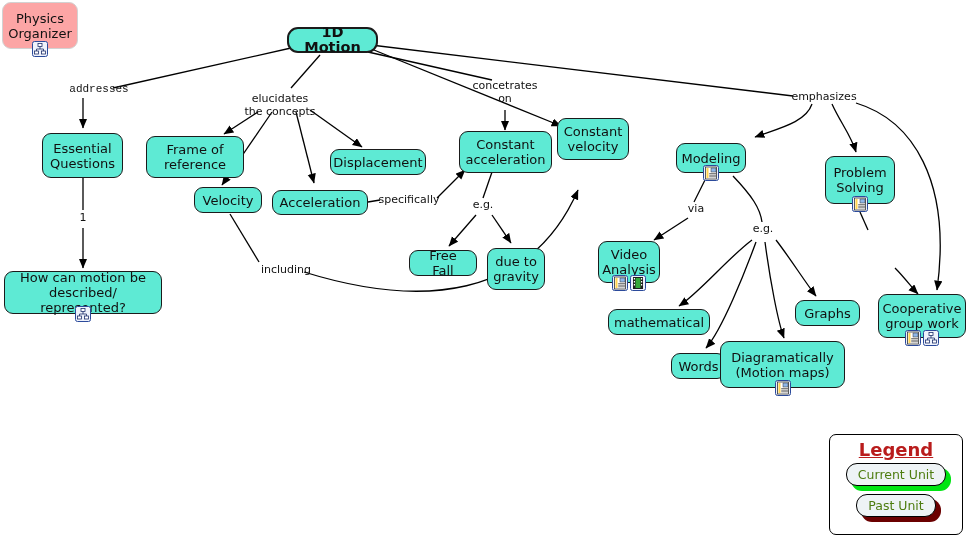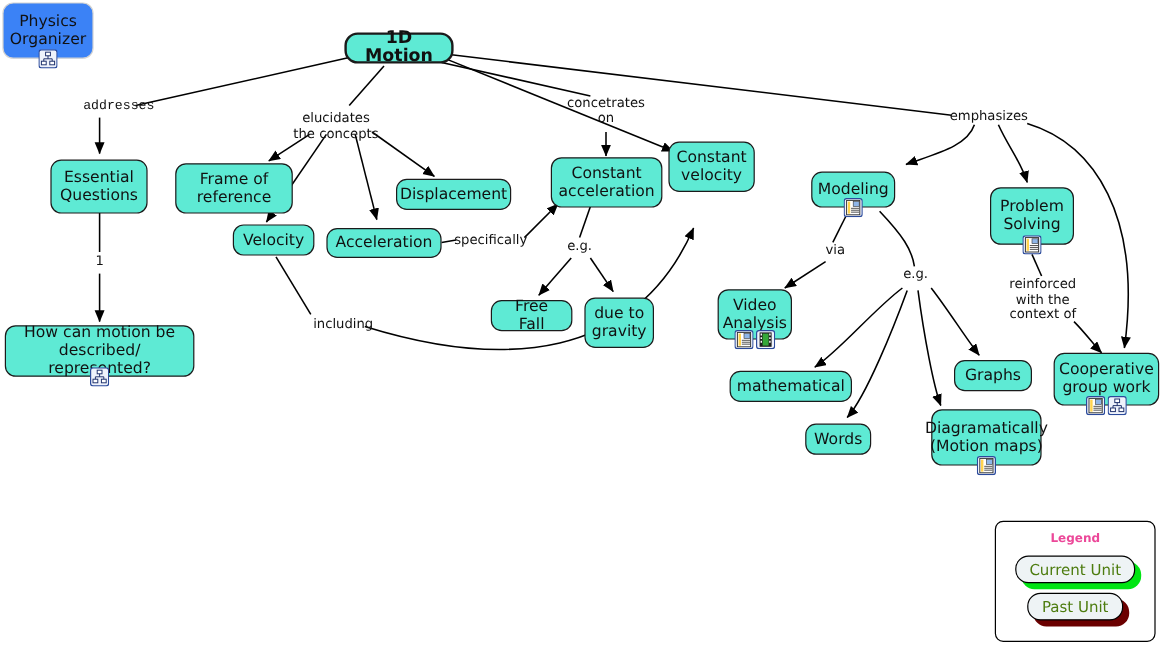--- a/index.html
+++ b/index.html
@@ -11,37 +11,37 @@
   
   .node{
     position:absolute;box-sizing:border-box;
     background:#5eead4;border:1.4px solid #1b1b1b;border-radius:9px;
     display:flex;flex-direction:column;align-items:center;justify-content:center;
     color:#111;font-size:13px;line-height:15px;text-align:center;
     padding:4px 7px;
   }
   .node .lbl{white-space:pre-line;}
   .node.root{border-width:2.4px;font-weight:bold;font-size:14.5px;border-radius:11px;}
-  .node.plain{background:#3b82f6;border:1px solid #d2d2d2;border-radius:9px;}
+  .node.plain{background:#fca5a5;border:1px solid #d2d2d2;border-radius:9px;}
   .node.note{background:#ffffff;border:1px solid #d2d2d2;border-radius:9px;
     color:#2f5de0;font-weight:bold;font-size:11.5px;line-height:14px;}
   .node.legendbox{background:#ffffff;border:1.6px solid #000;border-radius:7px;
     justify-content:flex-start;padding-top:7px;}
 
   
   .icons{position:absolute;left:50%;transform:translateX(-50%);bottom:-9px;
     display:flex;gap:2px;}
   .ico{width:16px;height:16px;display:block;}
 
   
   .elabel{position:absolute;font-size:11px;line-height:12.5px;color:#111;
     text-align:center;white-space:pre-line;background:transparent;}
 
   
-  .lg-title{font-size:10px;font-weight:bold;color:#ec4899;
+  .lg-title{font-size:18px;font-weight:bold;text-decoration:underline;color:#b91c1c;
     margin-bottom:6px;}
   .lg-item{position:relative;margin-bottom:8px;}
   .lg-chip{position:relative;background:#eef3f5;border:1.6px solid #000;border-radius:11px;
     font-size:12.5px;padding:3px 11px;color:#4d7c0f;z-index:2;}
   .lg-shadow{position:absolute;left:5px;top:5px;right:-5px;bottom:-5px;border-radius:11px;z-index:1;}
   .sh-green{background:#00e513;}
   .sh-red{background:#6b0000;}
 </style>
 </head>
 <body>
@@ -225,21 +225,21 @@
   </div>
 
   <div class="node" style="left:608px;top:309px;width:102px;height:26px;">
     <span class="lbl">mathematical</span>
   </div>
 
   <div class="node" style="left:671px;top:353px;width:55px;height:26px;">
     <span class="lbl">Words</span>
   </div>
 
-  <div class="node" style="left:776px;top:341px;width:92px;height:47px;">
+  <div class="node" style="left:720px;top:341px;width:125px;height:47px;">
     <span class="lbl">Diagramatically
 (Motion maps)</span>
     <span class="icons">
       <span class="ico">
         <svg viewBox="0 0 16 16" class="ico">
             <rect x="0.5" y="0.5" width="15" height="15" rx="2" fill="#eef2fb" stroke="#2b4a9b"></rect>
             <rect x="2.5" y="2" width="11" height="12" fill="#fff" stroke="#333" stroke-width="0.8"></rect>
             <rect x="3.5" y="3" width="2" height="10" fill="#ffd34d"></rect>
             <rect x="8" y="3" width="5" height="4" fill="#8fb6e8" stroke="#333" stroke-width="0.5"></rect>
             <path d="M6.2,8.6 H13 M6.2,10.2 H13 M6.2,11.8 H13" stroke="#333" stroke-width="0.7"></path>
@@ -298,23 +298,20 @@
 the concepts</div>
   <div class="elabel" style="left:466px;top:80px;width:78px;">concetrates
 on</div>
   <div class="elabel" style="left:789px;top:91px;width:70px;">emphasizes</div>
   <div class="elabel" style="left:74px;top:212px;width:18px;">1</div>
   <div class="elabel" style="left:378px;top:194px;width:62px;">specifically</div>
   <div class="elabel" style="left:470px;top:199px;width:26px;">e.g.</div>
   <div class="elabel" style="left:256px;top:264px;width:60px;">including</div>
   <div class="elabel" style="left:685px;top:203px;width:22px;">via</div>
   <div class="elabel" style="left:750px;top:223px;width:26px;">e.g.</div>
-  <div class="elabel" style="left:836px;top:231px;width:66px;">reinforced
-with the
-context of</div>
 
   <div class="node legendbox" style="left:829px;top:434px;width:134px;height:101px;">
     <div class="lg-title">Legend</div>
     <div class="lg-item">
       <div class="lg-shadow sh-green"></div>
       <div class="lg-chip">Current Unit</div>
     </div>
     <div class="lg-item">
       <div class="lg-shadow sh-red"></div>
       <div class="lg-chip">Past Unit</div>

